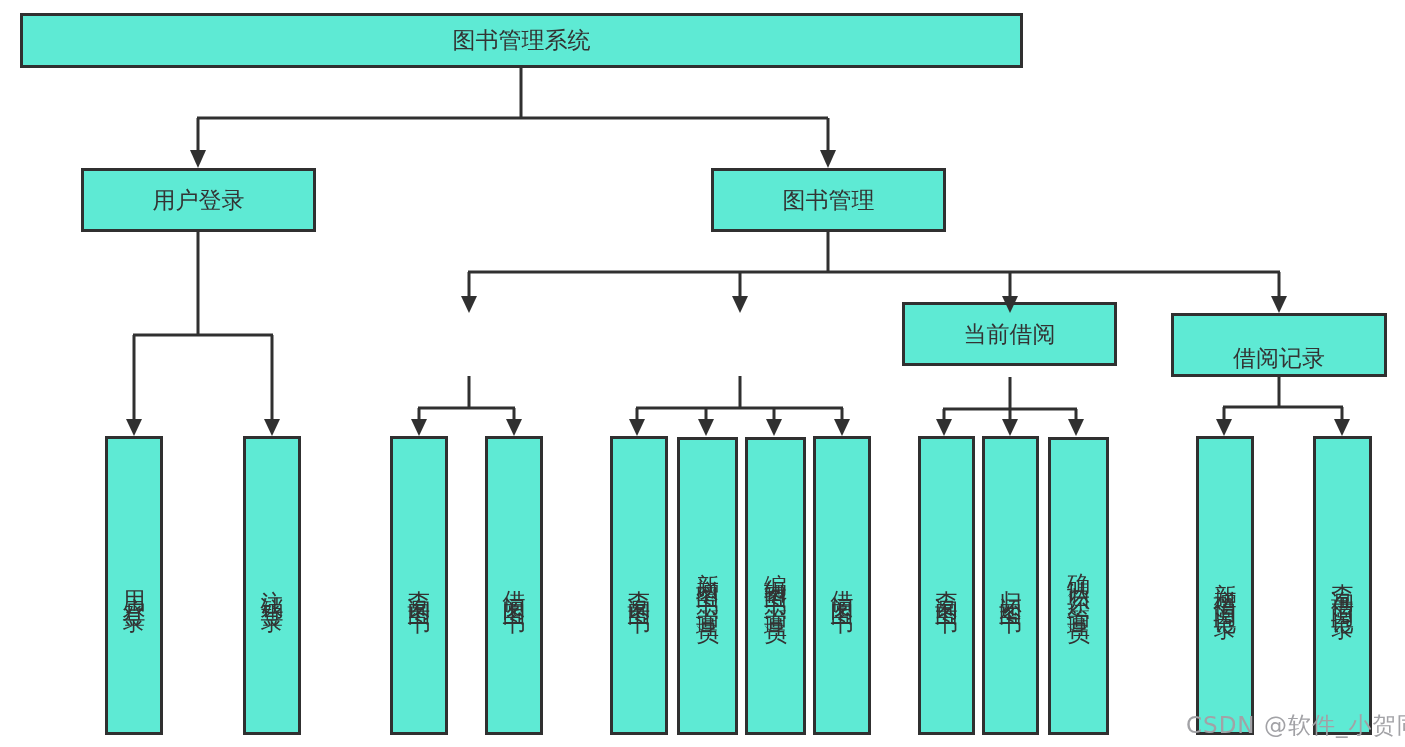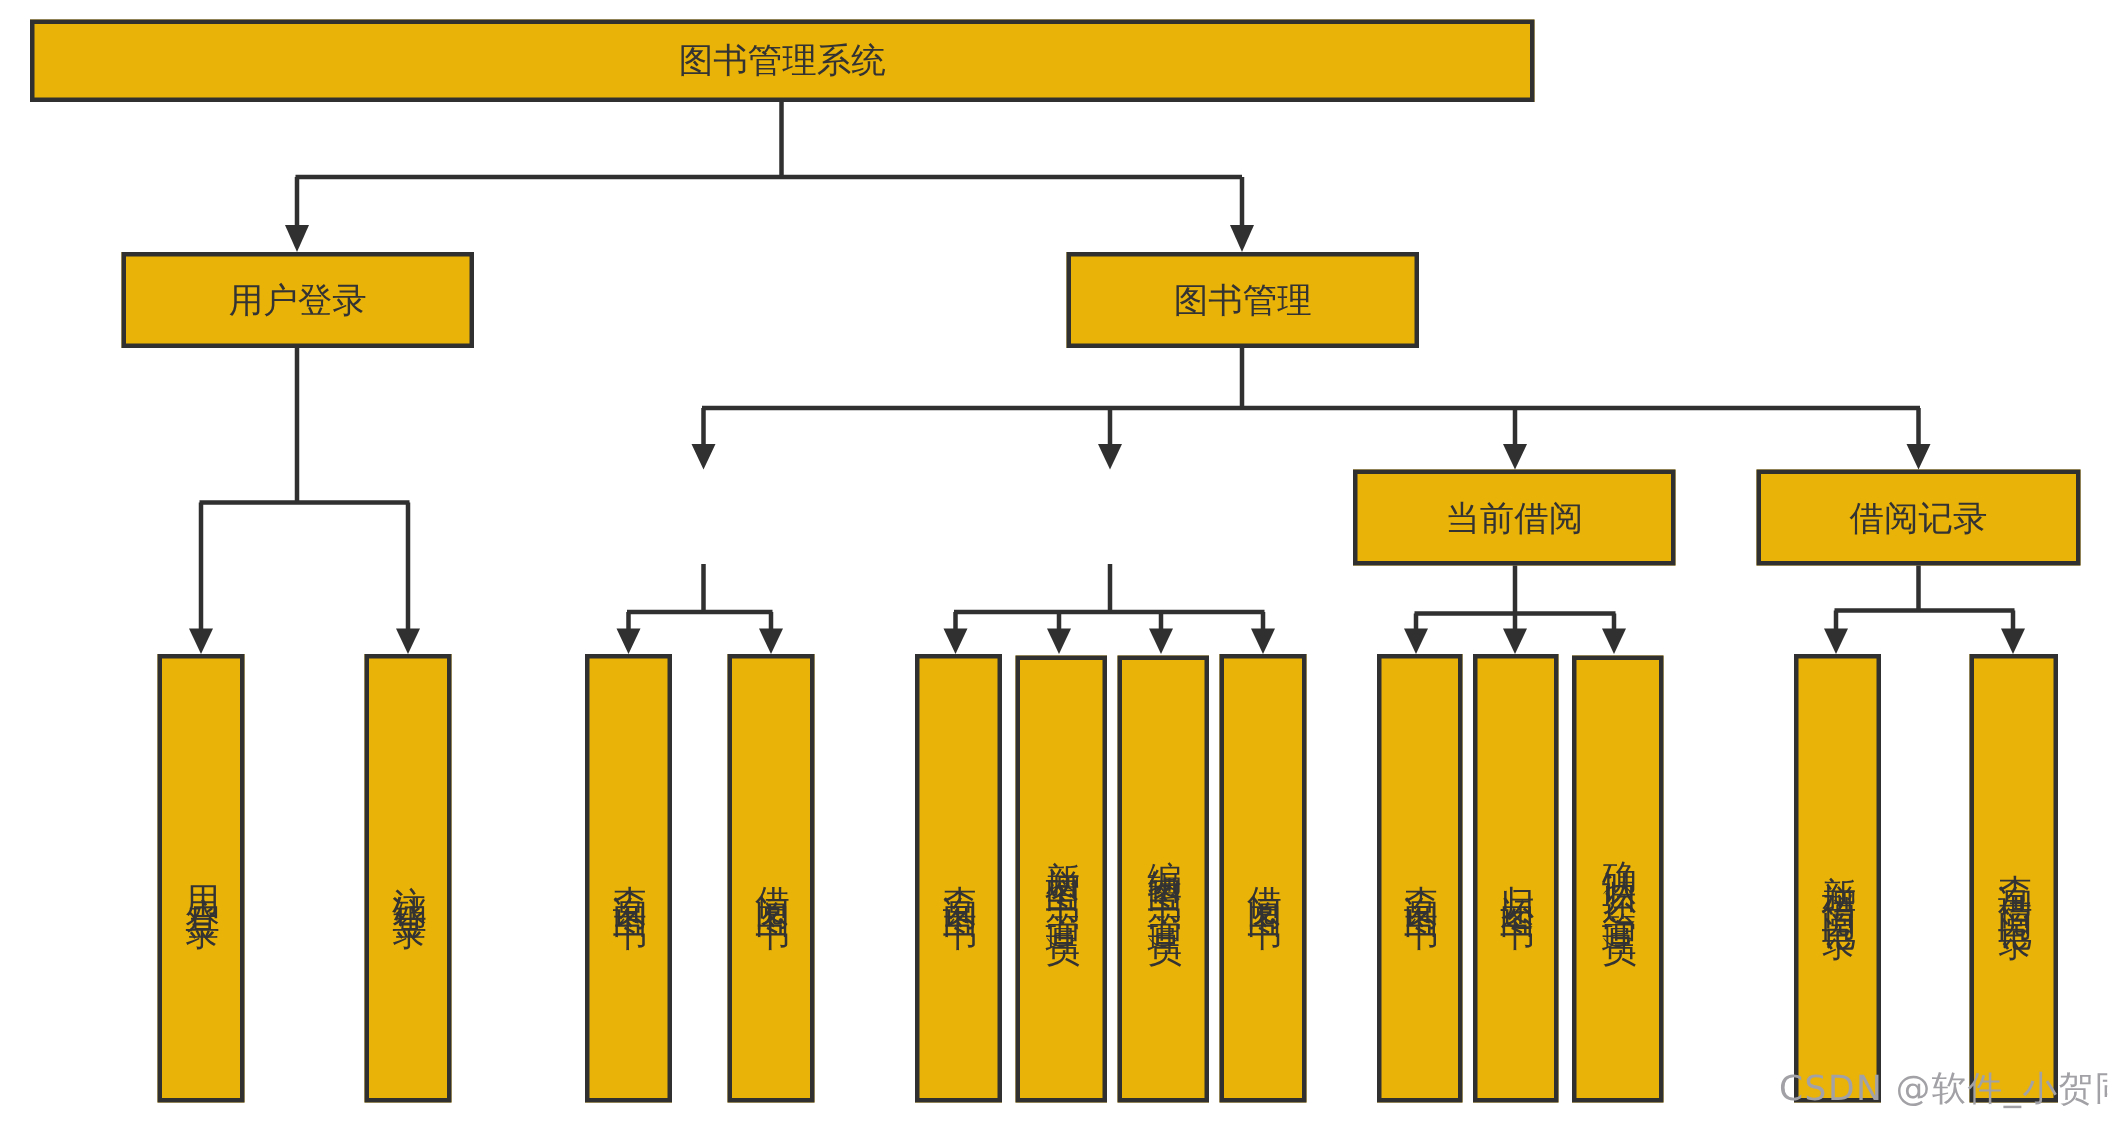--- a/index.html
+++ b/index.html
@@ -7,21 +7,21 @@
     position:relative;
     width:1405px;height:747px;
     background:#ffffff;
     overflow:hidden;
     font-family:"DejaVu Sans","Liberation Sans",sans-serif;
   }
   .node{
     position:absolute;
     box-sizing:border-box;
     border:3px solid #303030;
-    background:#eab308;
+    background:#5eead4;
     display:flex;
     align-items:center;
     justify-content:center;
     font-size:23px;
     color:#333333;
     z-index:1;
   }
   .node .lbl{white-space:nowrap;}
   .leaf .lbl{
     writing-mode:vertical-rl;
@@ -54,24 +54,24 @@
     <span class="lbl">图书管理系统</span>
   </div>
 
   <div class="node" style="left:81px;top:168px;width:235px;height:64px;">
     <span class="lbl">用户登录</span>
   </div>
   <div class="node" style="left:711px;top:168px;width:235px;height:64px;text-align:center;">
     <span class="lbl">图书管理</span>
   </div>
 
-  <div class="node" style="left:902px;top:313px;width:215px;height:64px;">
+  <div class="node" style="left:902px;top:302px;width:215px;height:64px;">
     <span class="lbl">当前借阅</span>
   </div>
-  <div class="node" style="left:1171px;top:313px;width:216px;height:64px;">
+  <div class="node" style="left:1171px;top:313px;width:216px;height:64px;align-items:flex-end;">
     <span class="lbl">借阅记录</span>
   </div>
 
   <div class="node leaf" style="left:105px;top:436px;width:58px;height:299px;">
     <span class="lbl">用户登录</span>
   </div>
   <div class="node leaf" style="left:243px;top:436px;width:58px;height:299px;">
     <span class="lbl">注销登录</span>
   </div>
 

